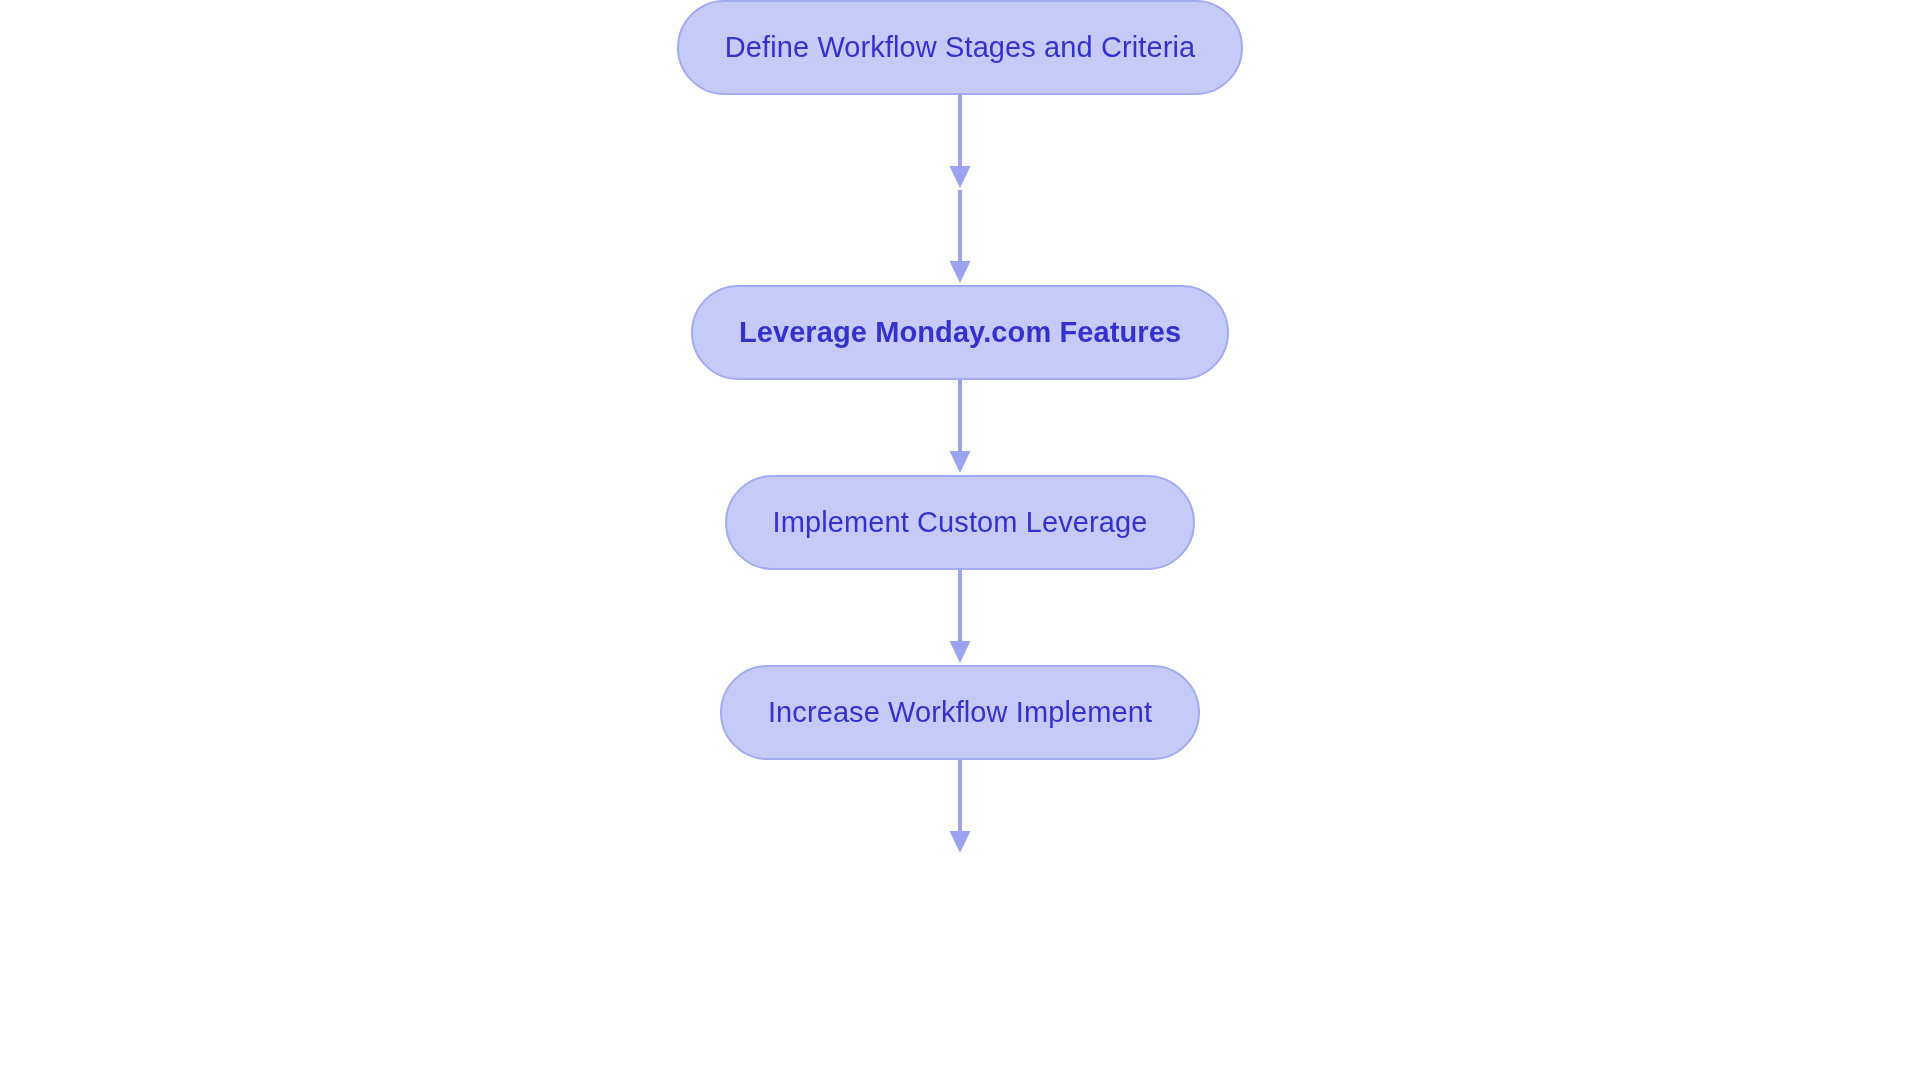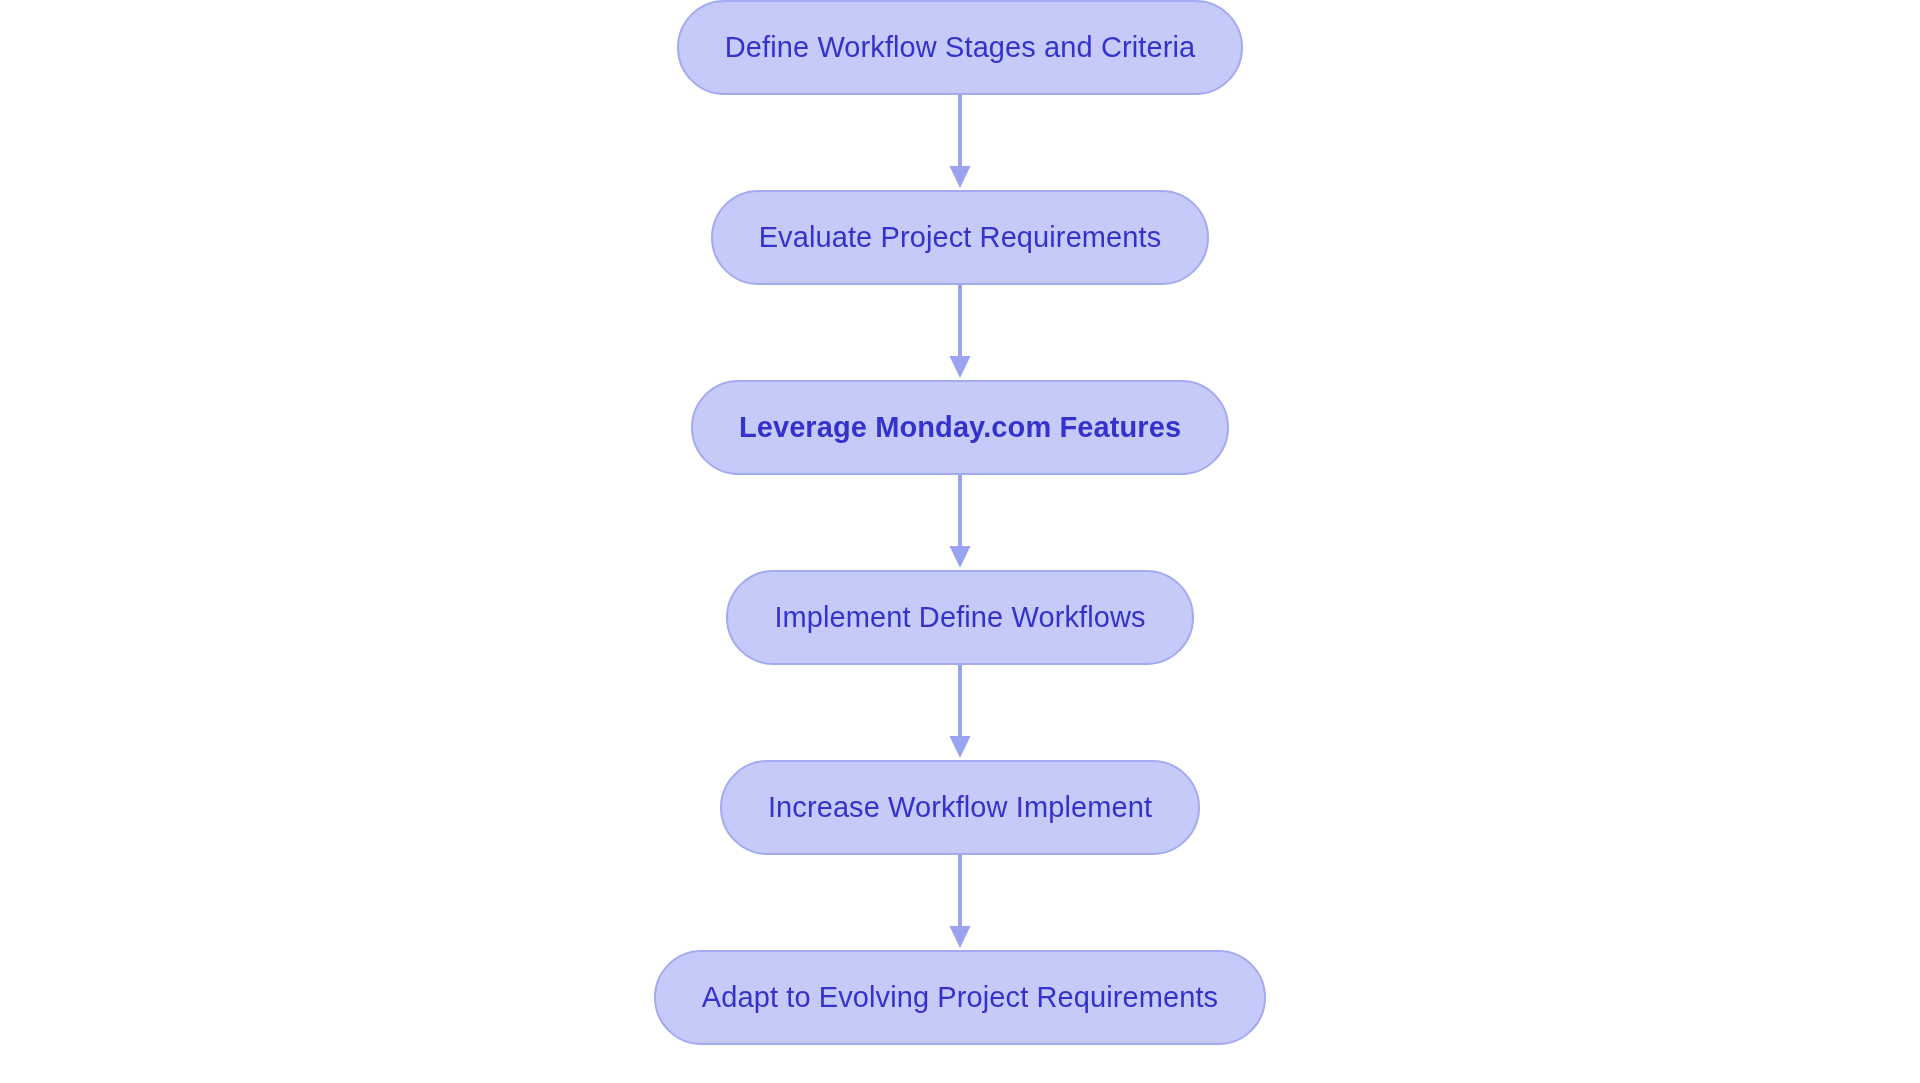--- a/index.html
+++ b/index.html
@@ -93,62 +93,56 @@
       <span class="flow-node-label" style="color: rgb(51, 51, 204);">Define Workflow Stages and Criteria</span>
     </div>
 
     <div class="flow-connector">
       <svg viewBox="0 0 24 95" xmlns="http://www.w3.org/2000/svg">
         <line class="conn-line" x1="12" y1="0" x2="12" y2="74" style="stroke: rgb(154, 163, 240);"></line>
         <polygon class="conn-head" points="12,93 1.5,71 22.5,71" style="fill: rgb(154, 163, 240);"></polygon>
       </svg>
     </div>
 
-    <div class="flow-node" style="background: rgb(197, 202, 249); border-color: rgb(163, 171, 240);">
-      <span class="flow-node-label" style="color: rgb(51, 51, 204);">Evaluate Project Requirements</span>
-    </div>
 
     <div class="flow-connector">
       <svg viewBox="0 0 24 95" xmlns="http://www.w3.org/2000/svg">
         <line class="conn-line" x1="12" y1="0" x2="12" y2="74" style="stroke: rgb(154, 163, 240);"></line>
         <polygon class="conn-head" points="12,93 1.5,71 22.5,71" style="fill: rgb(154, 163, 240);"></polygon>
       </svg>
     </div>
 
     <div class="flow-node" style="background: rgb(197, 202, 249); border-color: rgb(163, 171, 240);">
       <span class="flow-node-label" style="color: rgb(51, 51, 204); font-weight: bold;">Leverage Monday.com Features</span>
     </div>
 
     <div class="flow-connector">
       <svg viewBox="0 0 24 95" xmlns="http://www.w3.org/2000/svg">
         <line class="conn-line" x1="12" y1="0" x2="12" y2="74" style="stroke: rgb(154, 163, 240);"></line>
         <polygon class="conn-head" points="12,93 1.5,71 22.5,71" style="fill: rgb(154, 163, 240);"></polygon>
       </svg>
     </div>
 
     <div class="flow-node" style="background: rgb(197, 202, 249); border-color: rgb(163, 171, 240);">
-      <span class="flow-node-label" style="color: rgb(51, 51, 204);">Implement Define Workflows</span>
+      <span class="flow-node-label" style="color: rgb(51, 51, 204);">Implement Custom Leverage</span>
     </div>
 
     <div class="flow-connector">
       <svg viewBox="0 0 24 95" xmlns="http://www.w3.org/2000/svg">
         <line class="conn-line" x1="12" y1="0" x2="12" y2="74" style="stroke: rgb(154, 163, 240);"></line>
         <polygon class="conn-head" points="12,93 1.5,71 22.5,71" style="fill: rgb(154, 163, 240);"></polygon>
       </svg>
     </div>
 
     <div class="flow-node" style="background: rgb(197, 202, 249); border-color: rgb(163, 171, 240);">
       <span class="flow-node-label" style="color: rgb(51, 51, 204);">Increase Workflow Implement</span>
     </div>
 
     <div class="flow-connector">
       <svg viewBox="0 0 24 95" xmlns="http://www.w3.org/2000/svg">
         <line class="conn-line" x1="12" y1="0" x2="12" y2="74" style="stroke: rgb(154, 163, 240);"></line>
         <polygon class="conn-head" points="12,93 1.5,71 22.5,71" style="fill: rgb(154, 163, 240);"></polygon>
       </svg>
     </div>
 
-    <div class="flow-node" style="background: rgb(197, 202, 249); border-color: rgb(163, 171, 240);">
-      <span class="flow-node-label" style="color: rgb(51, 51, 204);">Adapt to Evolving Project Requirements</span>
-    </div>
 
   </div>
 </div>
 
 </body></html>

